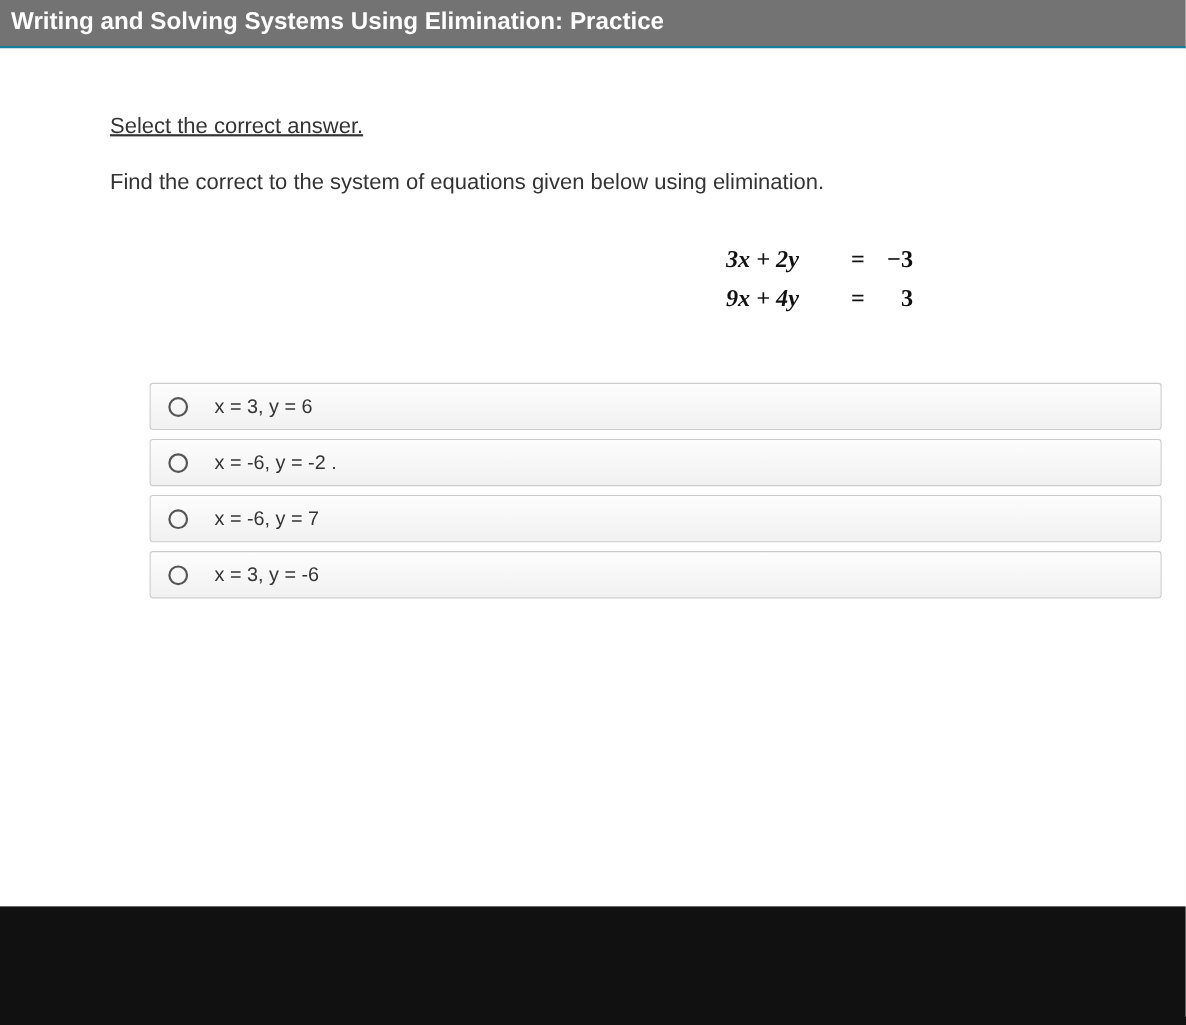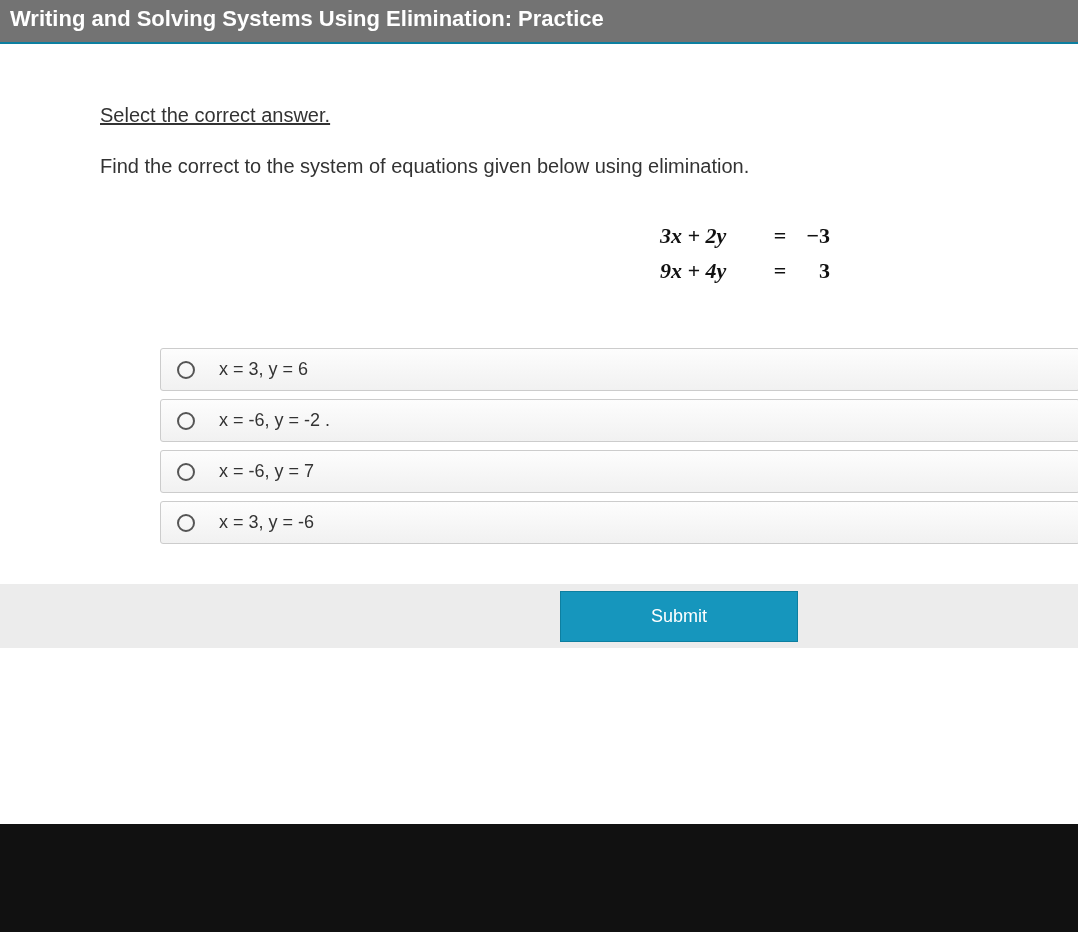--- a/index.html
+++ b/index.html
@@ -51,21 +51,21 @@
     font-style: italic;
     color: #111;
     margin: 0 0 60px 560px;
     line-height: 1.6;
   }
   .equations .row { display: flex; gap: 0; }
   .equations .lhs { width: 110px; text-align: left; white-space: pre; }
   .equations .eq  { width: 20px; text-align: center; font-style: normal; }
   .equations .rhs { width: 40px; text-align: right; font-style: normal; }
   .options {
-    margin-left: 60px;
+    margin-left: 36px;
   }
   .option {
     display: flex;
     align-items: center;
     background: linear-gradient(#fdfdfd, #f1f1f1);
     border: 1px solid #ccc;
     border-radius: 3px;
     margin-bottom: 8px;
     padding: 10px 16px;
     font-size: 18px;
@@ -145,18 +145,15 @@
         <span class="radio"></span>
         <span>x = -6, y = 7</span>
       </div>
       <div class="option">
         <span class="radio"></span>
         <span>x = 3, y = -6</span>
       </div>
     </div>
   </div>
 
-  <div class="footer-bar">
-    <button class="submit-btn">Submit</button>
-  </div>
 </div>
 
 <div class="bottom-black"></div>
 
 </body></html>

